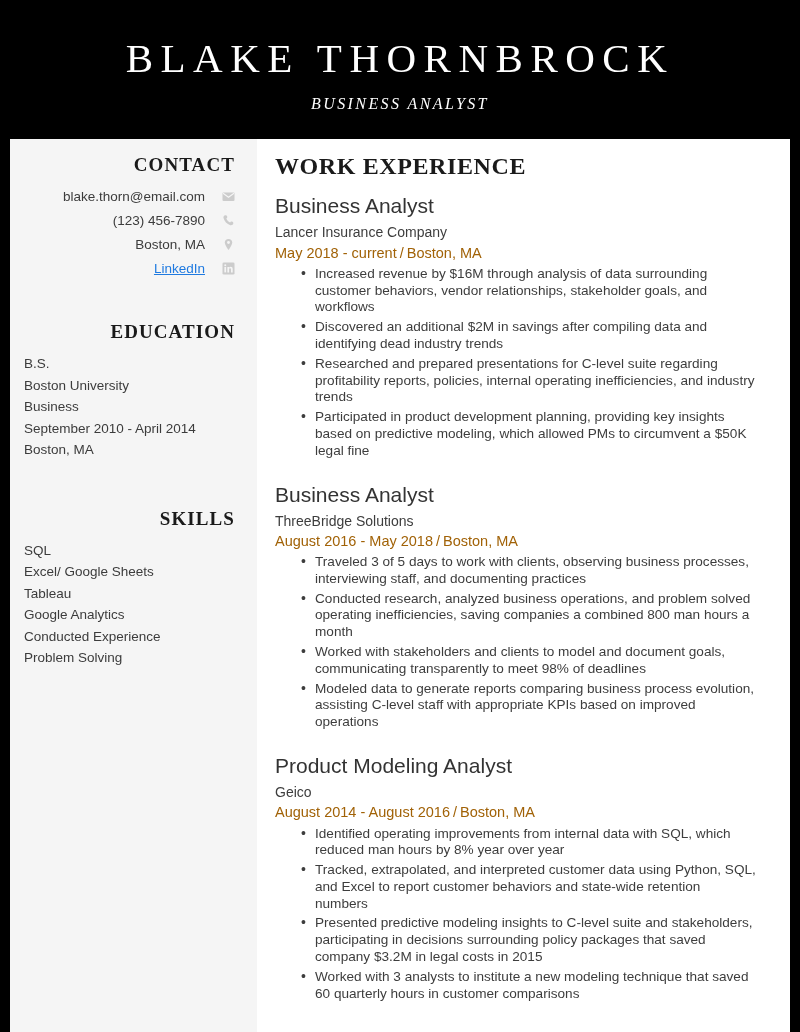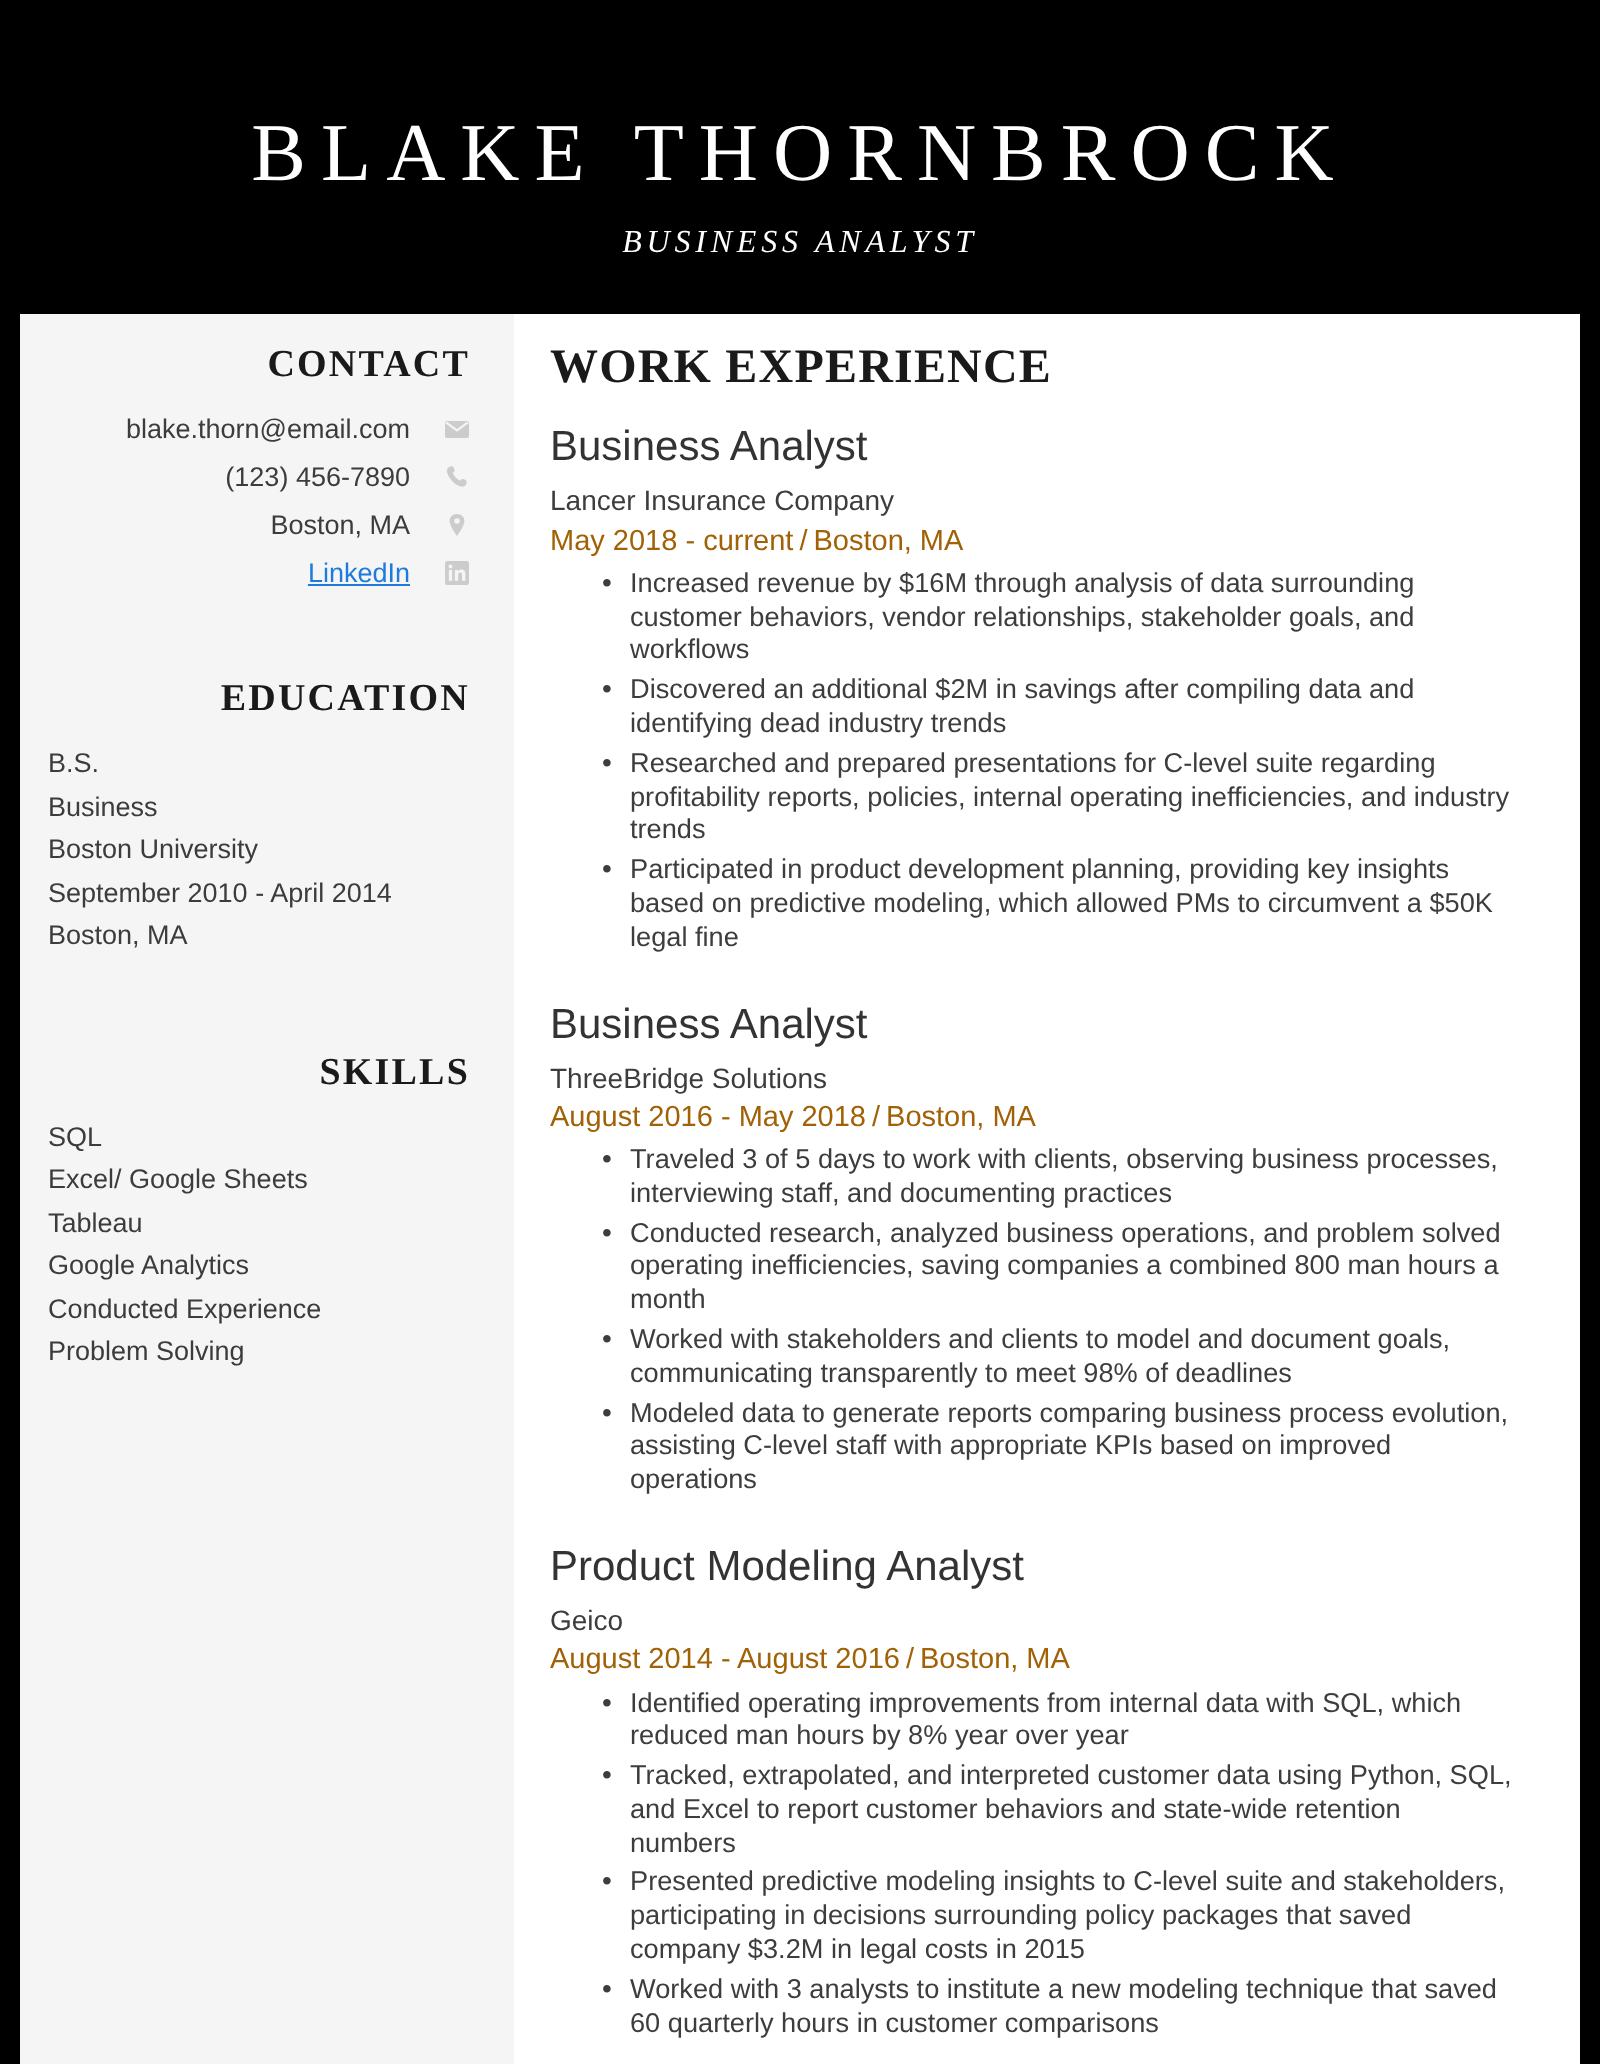--- a/index.html
+++ b/index.html
@@ -13,21 +13,21 @@
     overflow: hidden;
     font-family: "Liberation Sans", sans-serif;
   }
 
   .page {
     position: relative;
     width: 800px;
     height: 1030px;
     background: #000000;
     box-sizing: border-box;
-    padding: 28px 10px 10px 10px;
+    padding: 10px 10px 10px 10px;
   }
 
   
   .header {
     background: #000000;
     text-align: center;
     padding: 26px 0 26px 0;
   }
   .name {
     font-family: "Liberation Serif", serif;
@@ -221,22 +221,22 @@
               <rect x="0.5" y="0.5" width="12" height="12" rx="1.3" fill="#cccccc"></rect>
               <rect x="2.4" y="5" width="1.7" height="5.4" fill="#f5f5f5"></rect>
               <circle cx="3.25" cy="3.2" r="1" fill="#f5f5f5"></circle>
               <path d="M5.4 5 h1.6 v0.8 c0.35 -0.7 1 -1 1.8 -1 c1.2 0 1.9 0.75 1.9 2.2 v3.4 h-1.7 V7.4 c0 -0.75 -0.3 -1.1 -0.9 -1.1 c-0.65 0 -1 0.45 -1 1.2 v2.9 H5.4 Z" fill="#f5f5f5"></path>
             </svg>
         </span>
       </div>
 
       <div class="side-heading edu">EDUCATION</div>
       <div class="side-line">B.S.</div>
+      <div class="side-line">Boston University</div>
       <div class="side-line">Business</div>
-      <div class="side-line">Boston University</div>
       <div class="side-line">September 2010 - April 2014</div>
       <div class="side-line">Boston, MA</div>
 
       <div class="side-heading skills">SKILLS</div>
       <div class="side-line">SQL</div>
       <div class="side-line">Excel/ Google Sheets</div>
       <div class="side-line">Tableau</div>
       <div class="side-line">Google Analytics</div>
       <div class="side-line">Conducted Experience</div>
       <div class="side-line">Problem Solving</div>

